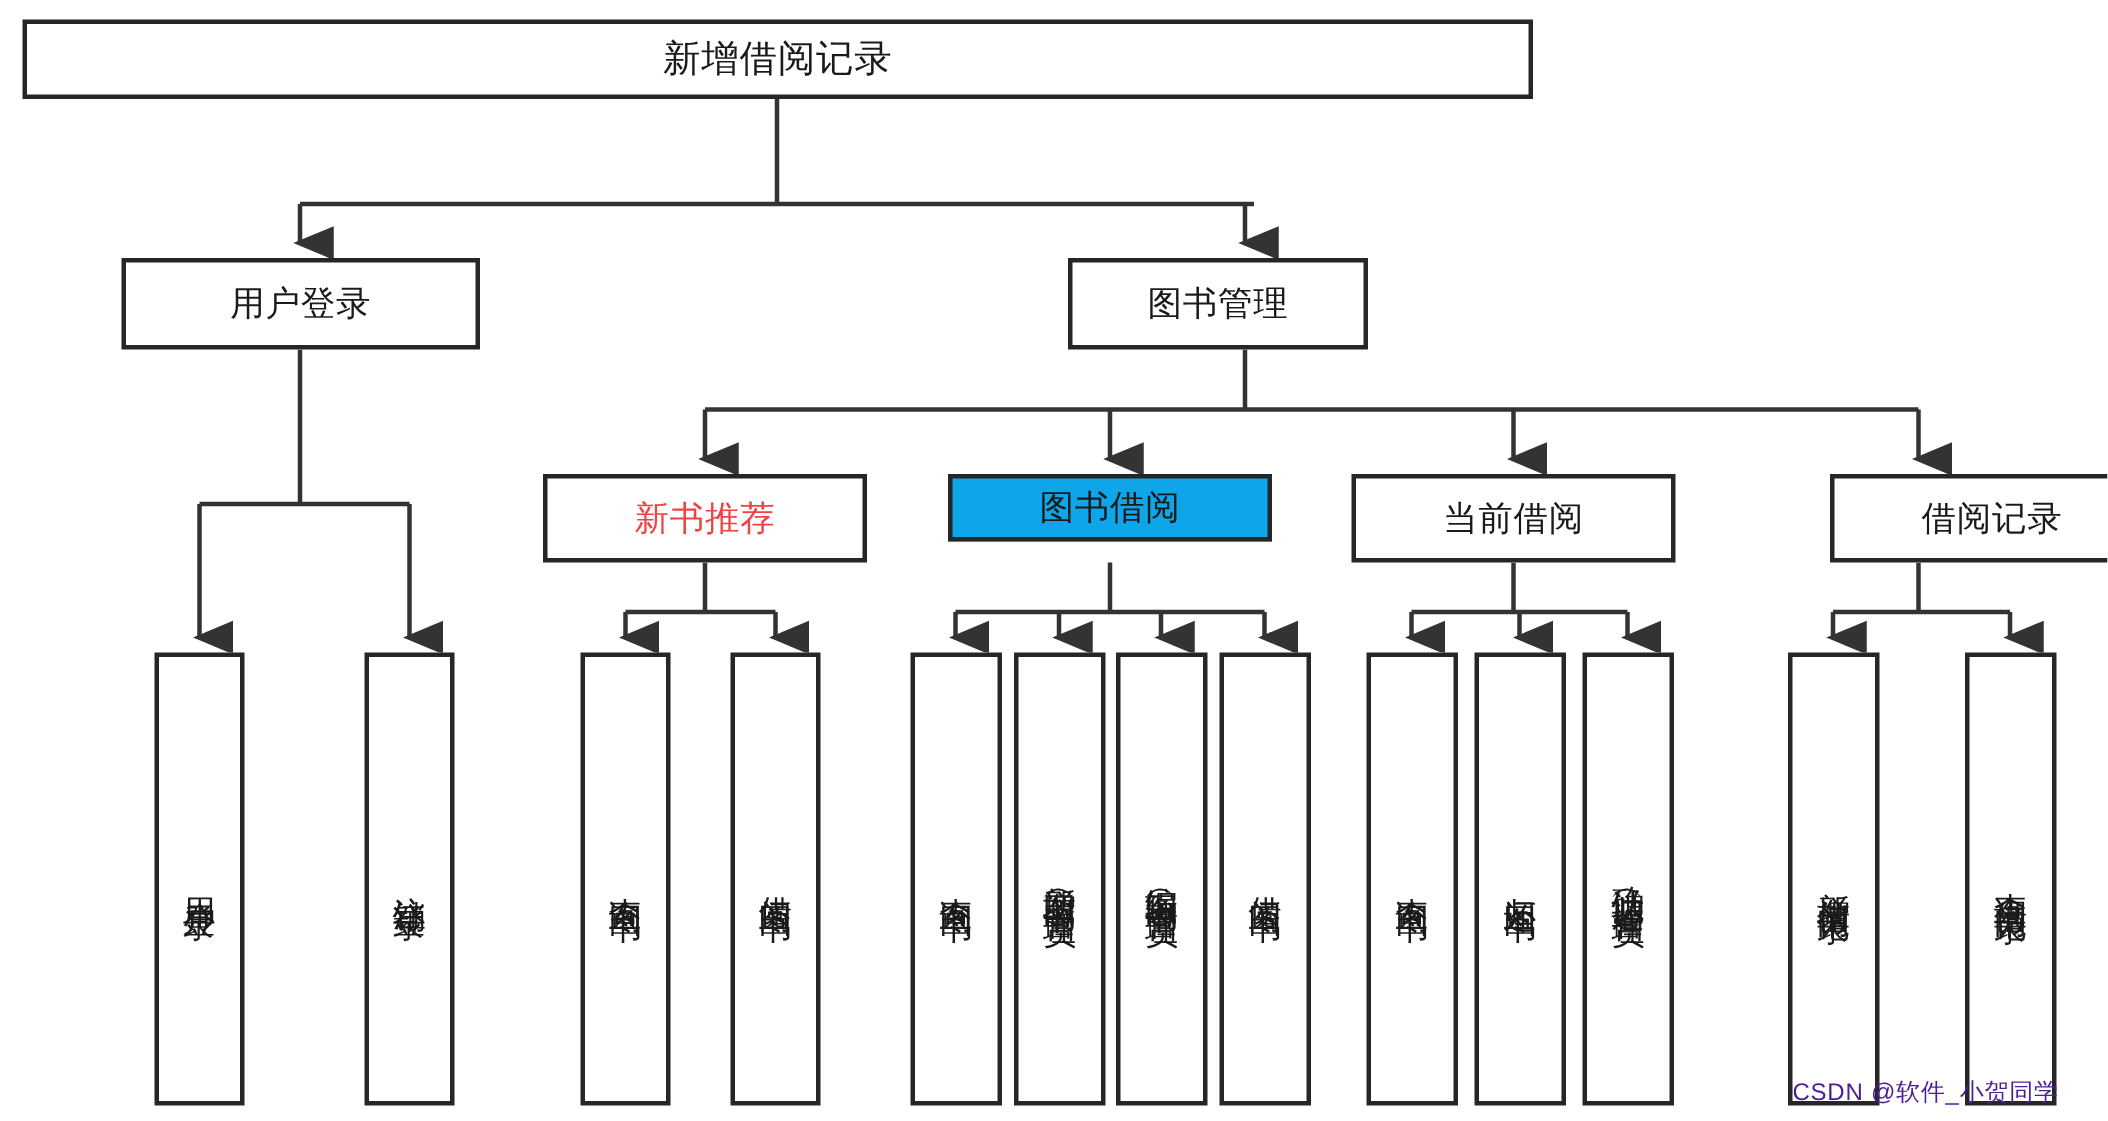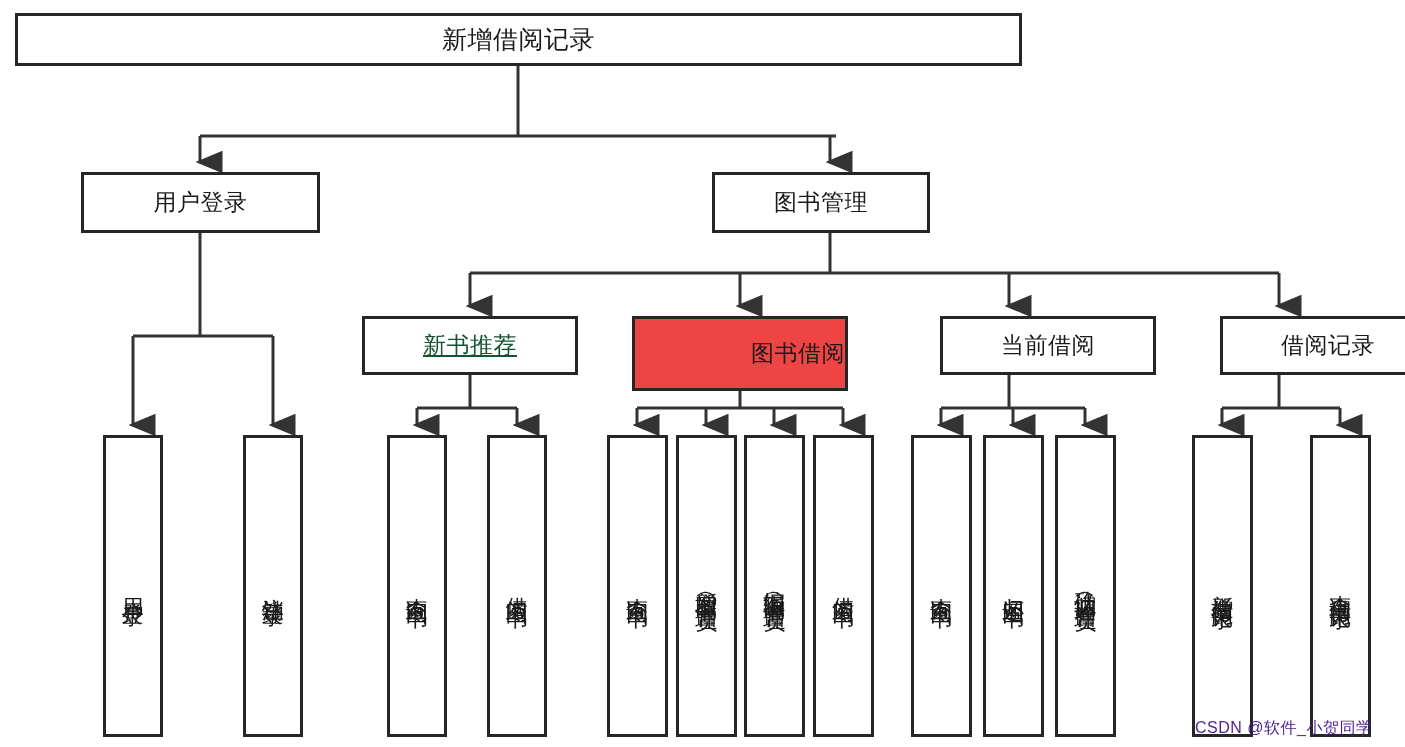--- a/index.html
+++ b/index.html
@@ -120,31 +120,31 @@
     </g>
   </svg>
 
   <div class="node horiz" id="root-node" style="left: 15px; top: 13px; width: 1007px; height: 53px; border-color: rgb(38, 38, 38); background: rgb(255, 255, 255); color: rgb(26, 26, 26);">
     <span class="lbl">新增借阅记录</span>
   </div>
 
   <div class="node horiz" style="left: 81px; top: 172px; width: 239px; height: 61px; border-color: rgb(38, 38, 38); background: rgb(255, 255, 255); color: rgb(26, 26, 26);">
     <span class="lbl">用户登录</span>
   </div>
-  <div class="node horiz" style="left: 712px; top: 172px; width: 218px; height: 61px; border-color: rgb(38, 38, 38); background: rgb(255, 255, 255); color: rgb(26, 26, 26);">
+  <div class="node horiz" style="left: 712px; top: 172px; width: 200px; height: 61px; border-color: rgb(38, 38, 38); background: rgb(255, 255, 255); color: rgb(26, 26, 26);">
     <span class="lbl">图书管理</span>
   </div>
 
-  <div class="node horiz" style="left: 362px; top: 316px; width: 216px; height: 59px; border-color: rgb(38, 38, 38); background: rgb(255, 255, 255); color: #14532d; text-decoration: underline;">
+  <div class="node horiz" style="left: 362px; top: 316px; width: 216px; height: 59px; border-color: rgb(38, 38, 38); background: rgb(255, 255, 255); color: #ef4444;">
     <span class="lbl">新书推荐</span>
   </div>
-  <div class="node horiz" style="left: 632px; top: 316px; width: 216px; height: 75px; border-color: rgb(38, 38, 38); background: #ef4444; color: rgb(26, 26, 26); justify-content: flex-end;">
+  <div class="node horiz" style="left: 632px; top: 316px; width: 216px; height: 45px; border-color: rgb(38, 38, 38); background: #0ea5e9; color: rgb(26, 26, 26);">
     <span class="lbl">图书借阅</span>
   </div>
-  <div class="node horiz" style="left: 901px; top: 316px; width: 216px; height: 59px; border-color: rgb(38, 38, 38); background: rgb(255, 255, 255); color: rgb(26, 26, 26); margin-left: 39px;">
+  <div class="node horiz" style="left: 901px; top: 316px; width: 216px; height: 59px; border-color: rgb(38, 38, 38); background: rgb(255, 255, 255); color: rgb(26, 26, 26);">
     <span class="lbl">当前借阅</span>
   </div>
   <div class="node horiz" style="left: 1220px; top: 316px; width: 216px; height: 59px; border-color: rgb(38, 38, 38); background: rgb(255, 255, 255); color: rgb(26, 26, 26);">
     <span class="lbl">借阅记录</span>
   </div>
 
   <div class="node vert" style="left: 103px; top: 435px; width: 60px; height: 302px; border-color: rgb(38, 38, 38); background: rgb(255, 255, 255); color: rgb(26, 26, 26);">
     <span class="lbl">用户登录</span>
   </div>
   <div class="node vert" style="left: 243px; top: 435px; width: 60px; height: 302px; border-color: rgb(38, 38, 38); background: rgb(255, 255, 255); color: rgb(26, 26, 26);">

